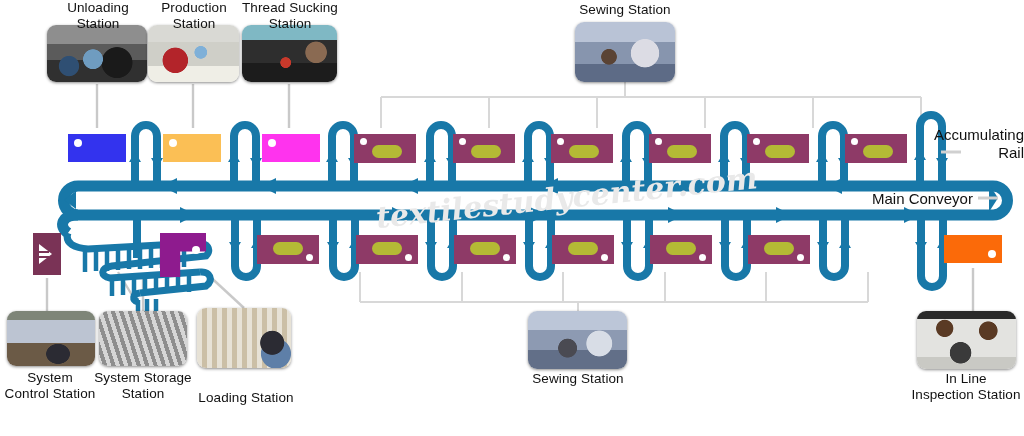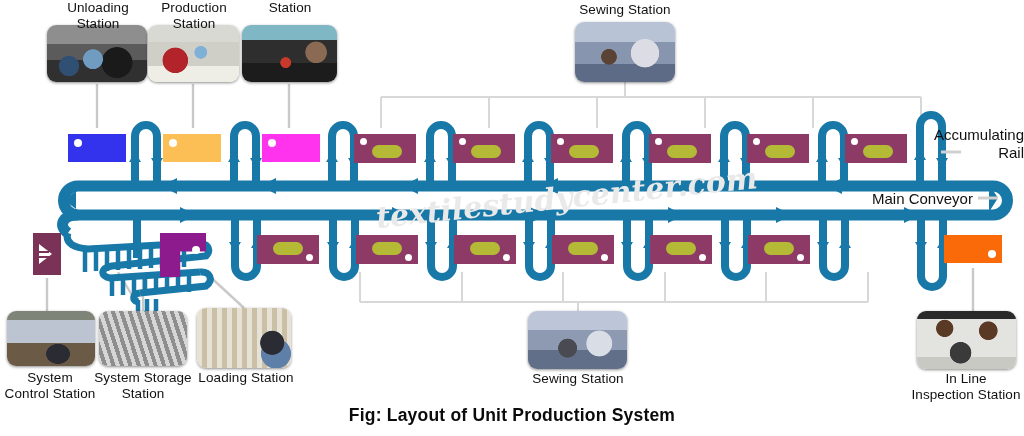--- a/index.html
+++ b/index.html
@@ -351,38 +351,39 @@
     <div>Unloading</div>
     <div>Station</div>
   </div>
 
   <div class="caption" style="left:139px;top:0px;width:110px;">
     <div>Production</div>
     <div>Station</div>
   </div>
 
   <div class="caption" style="left:232px;top:0px;width:116px;">
+    <div>Thread Sucking</div>
     <div>Station</div>
   </div>
 
   <div class="caption" style="left:555px;top:2px;width:140px;">
     <div>Sewing Station</div>
   </div>
 
   <div class="caption" style="left:-2px;top:370px;width:104px;">
     <div>System</div>
     <div>Control Station</div>
   </div>
 
   <div class="caption" style="left:91px;top:370px;width:104px;">
     <div>System Storage</div>
     <div>Station</div>
   </div>
 
-  <div class="caption" style="left:190px;top:370px;width:112px;">
+  <div class="caption" style="left:190px;top:390px;width:112px;">
     <div>Loading Station</div>
   </div>
 
   <div class="caption" style="left:508px;top:371px;width:140px;">
     <div>Sewing Station</div>
   </div>
 
   <div class="caption" style="left:903px;top:371px;width:126px;">
     <div>In Line</div>
     <div>Inspection Station</div>
@@ -390,15 +391,14 @@
 
   <div class="railLabel" style="left:932px;top:126px;width:92px;text-align:right;">
     <div>Accumulating</div>
     <div>Rail</div>
   </div>
 
   <div class="railLabel" style="left:872px;top:190px;">Main Conveyor</div>
 
   <div class="watermark" style="left:375px;top:180px;">textilestudycenter.com</div>
 
-  <div class="figtitle" style="top:405px;">Fig: Layout of Unit Production System</div>
 
 </div>
 
 </body></html>

